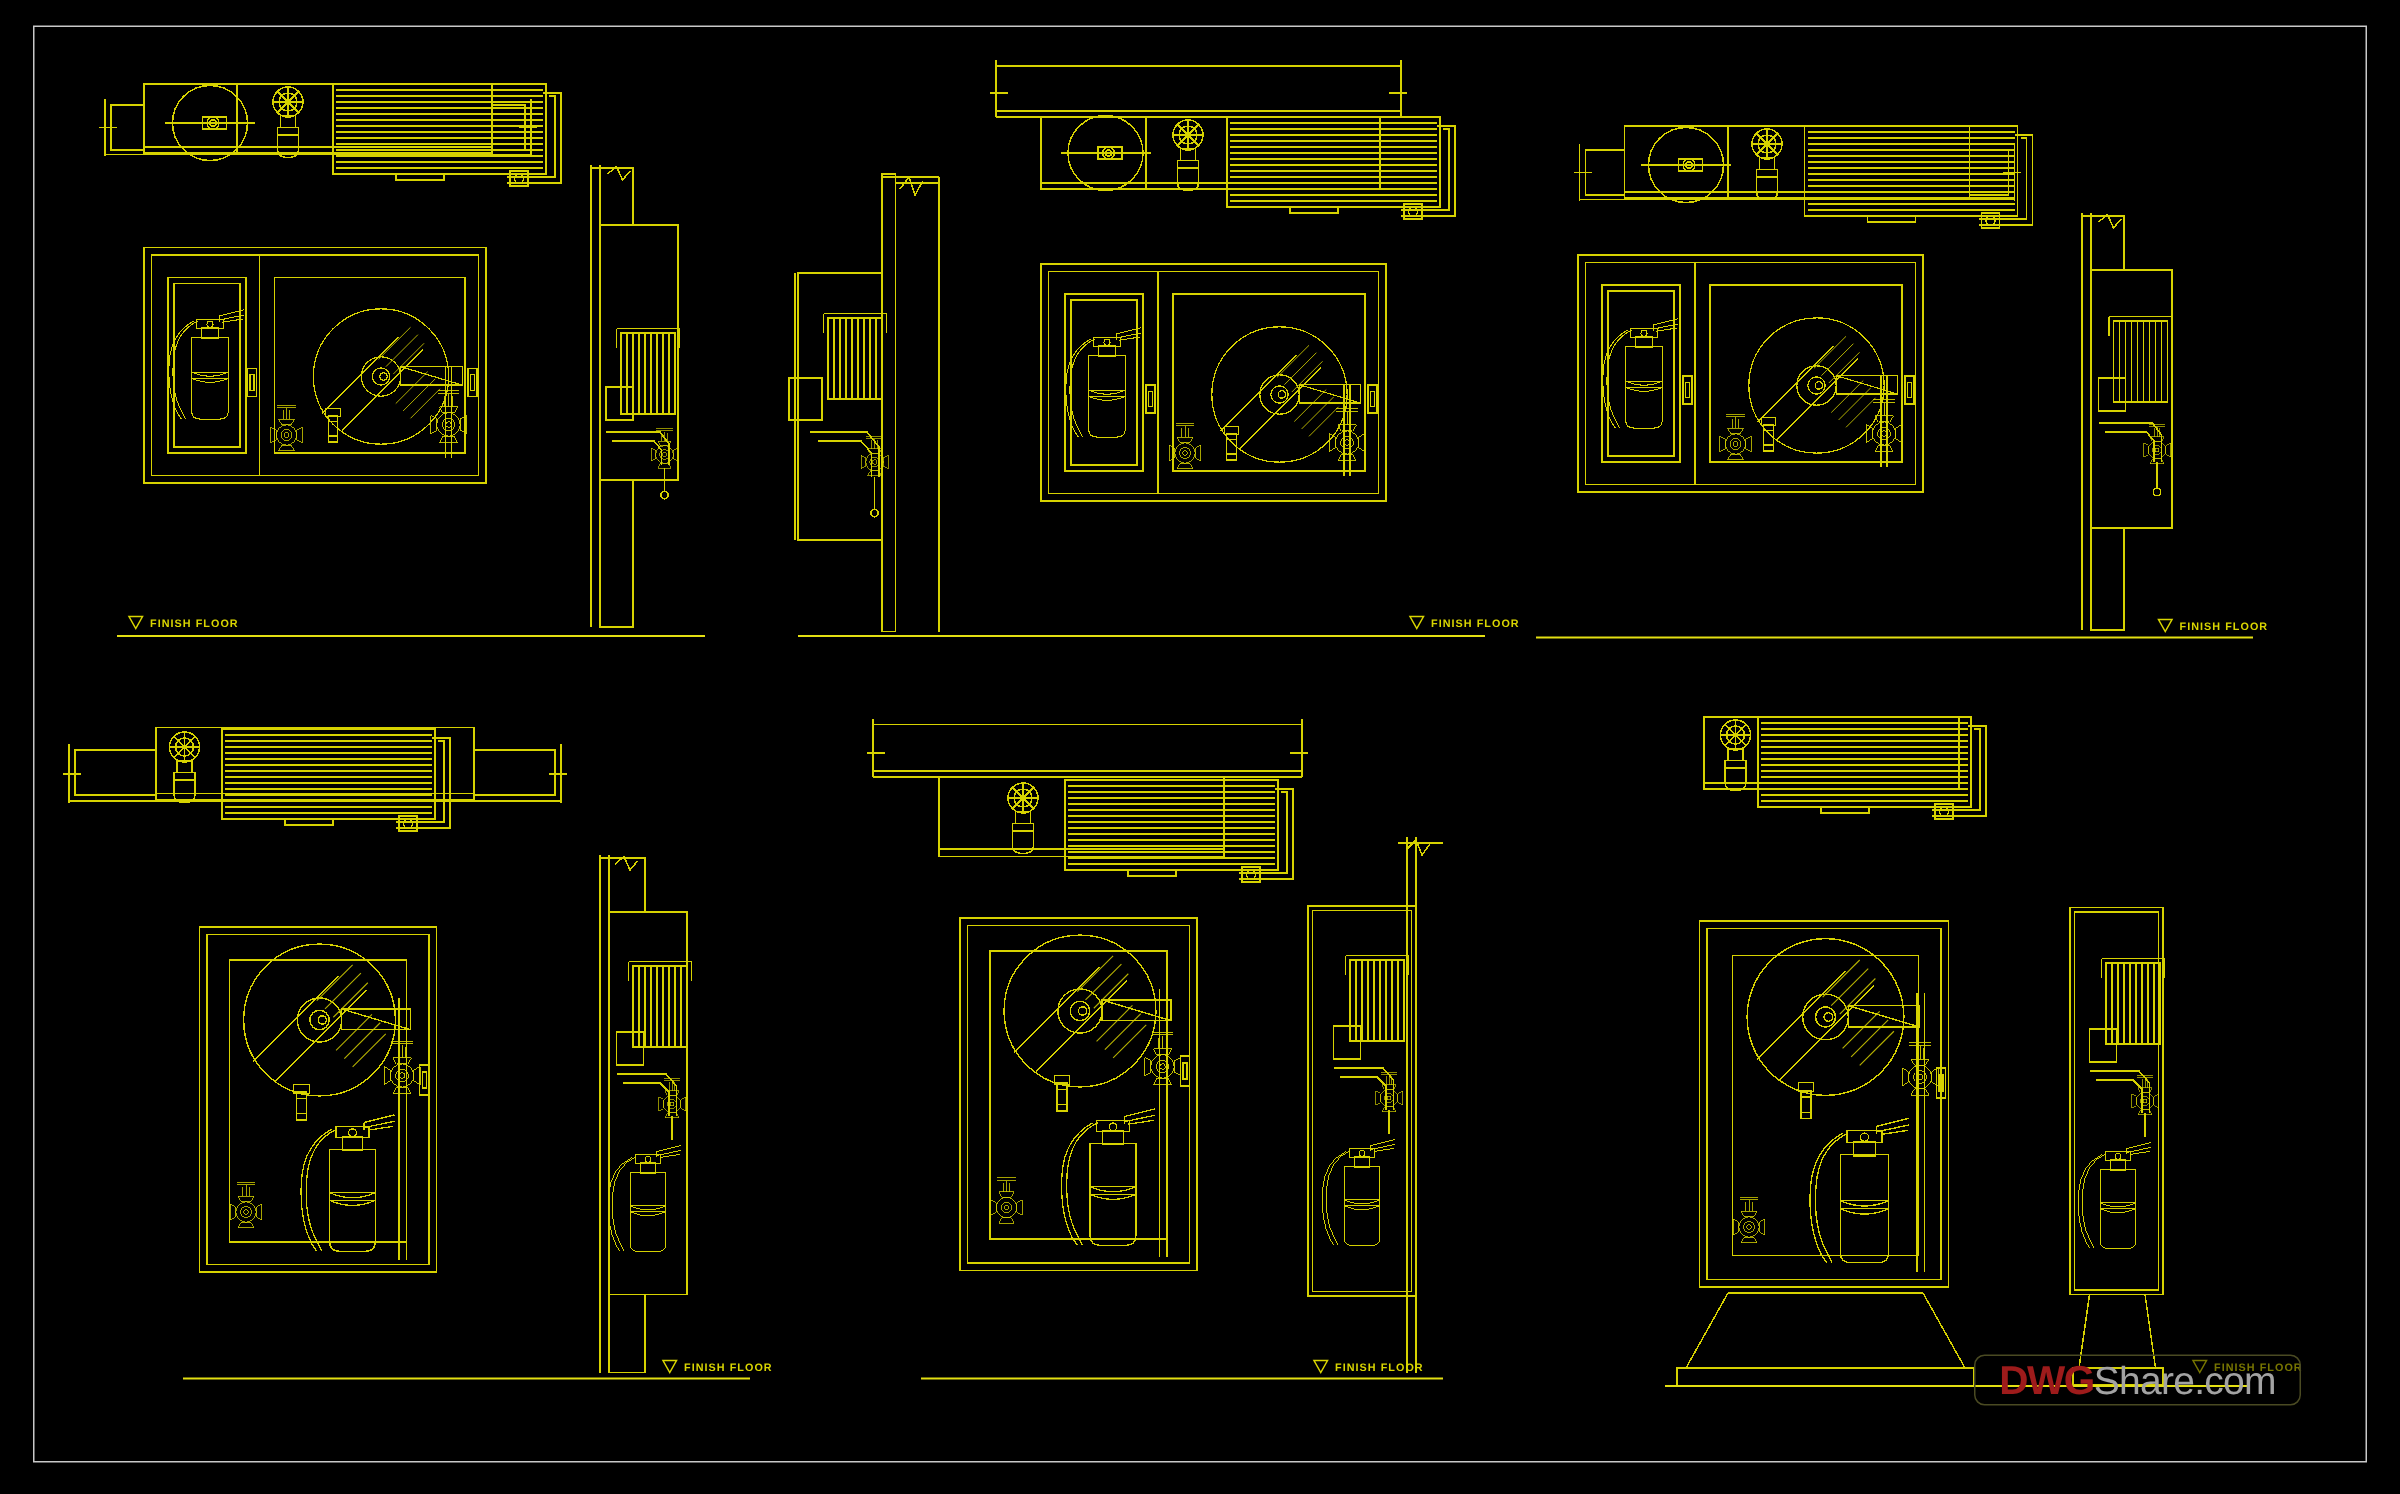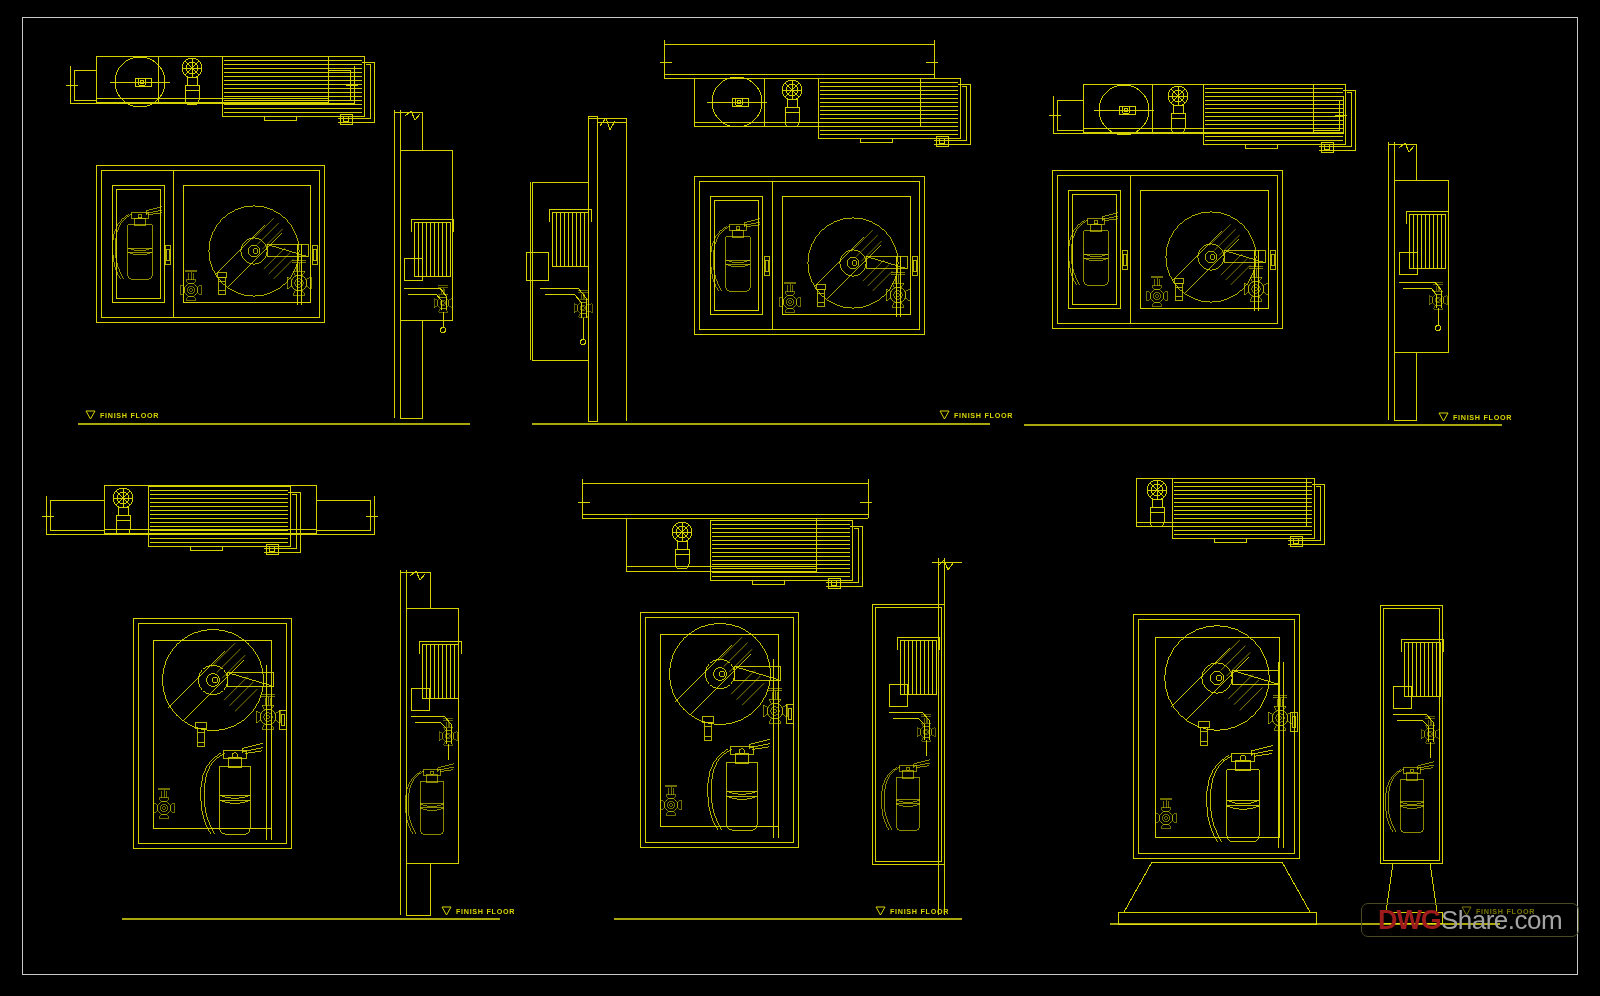--- a/index.html
+++ b/index.html
@@ -11,21 +11,21 @@
   svg{position:absolute;left:0;top:0;width:1600px;height:996px;}
   .ln{stroke:#d6d200;stroke-width:1;fill:none;shape-rendering:crispEdges;}
   .ln2{stroke:#e3df12;stroke-width:1.4;fill:none;}
   .thin{stroke:#b5b100;stroke-width:.8;fill:none;}
   .lbl{fill:#d9d500;font-family:"Liberation Sans",sans-serif;
        font-size:7.2px;letter-spacing:.7px;font-weight:700;}
   .tri{fill:none;stroke:#d9d500;stroke-width:1;}
   
   #wm{position:absolute;left:1316px;top:903px;width:218px;height:34px;
       border:1px solid #4a4a22;border-radius:7px;box-sizing:border-box;
-      display:flex;align-items:center;justify-content:center;margin-left:45px;}
+      display:flex;align-items:center;justify-content:center;}
   #wm .w1{color:#9e1b1b;font-size:27px;font-weight:700;letter-spacing:-1px;
           font-family:"Liberation Sans",sans-serif;}
   #wm .w2{color:#a3a3a3;font-size:26px;font-weight:400;letter-spacing:-.5px;
           font-family:Liberation Sans, sans-serif;}
 </style>
 </head>
 <body>
 
 <div id="stage">
 

